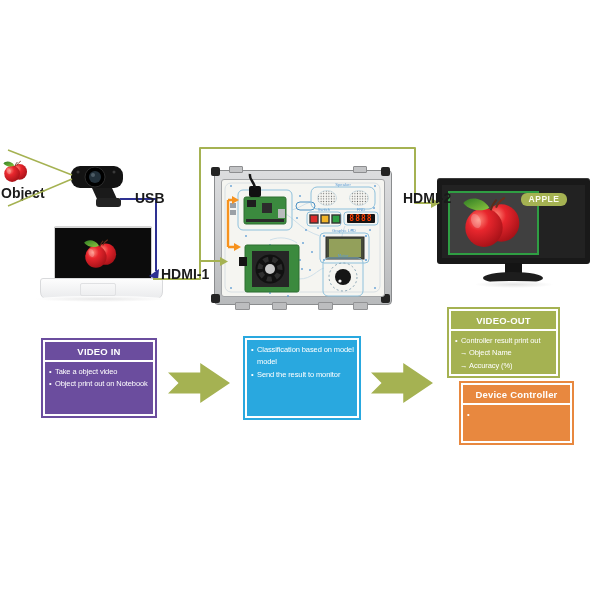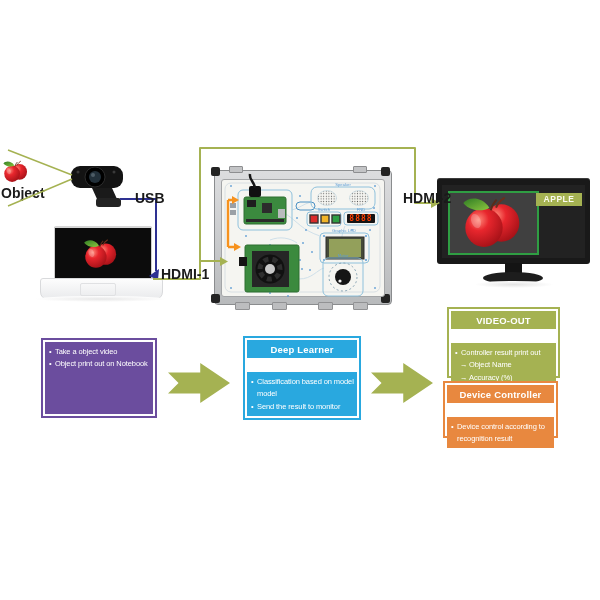--- a/index.html
+++ b/index.html
@@ -17,43 +17,43 @@
                background:linear-gradient(#fdfdfd,#e9eaec);border:1px solid #d9dadc;
                border-radius:3px 3px 8px 8px;}
   .laptop-trackpad{position:absolute;left:39px;top:4px;width:34px;height:11px;border:1px solid #e0e1e3;border-radius:2px;}
   .laptop-shadow{position:absolute;left:34px;top:296px;width:133px;height:6px;background:radial-gradient(ellipse at center,#e7e7e7 0%,#fff 70%);border-radius:50%;}
 
   
   .monitor-bezel{position:absolute;left:437px;top:178px;width:153px;height:85px;background:#191919;border-radius:3px;
                  border-top:1px solid #3c3c3c;}
   .monitor-screen{position:absolute;left:5px;top:6px;width:143px;height:73px;background:#222;}
   .monitor-bbox{position:absolute;left:6px;top:6px;width:87px;height:60px;background:#404040;border:2px solid var(--green_box);}
-  .monitor-tag{position:absolute;right:3px;top:8px;width:46px;height:13px;background:var(--olive);
-               color:#fbfbef;font-size:8.5px;font-weight:bold;text-align:center;line-height:13px;letter-spacing:.5px;}
+  .monitor-tag{position:absolute;right:18px;top:8px;width:46px;height:13px;background:var(--olive);
+               color:#fbfbef;font-size:8.5px;font-weight:bold;text-align:center;line-height:13px;letter-spacing:.5px;border-radius:6px;}
   .monitor-neck{position:absolute;left:505px;top:263px;width:17px;height:10px;background:#141414;}
   .monitor-foot{position:absolute;left:483px;top:272px;width:60px;height:12px;background:#1d1d1d;border-radius:50%;}
   .monitor-shadow{position:absolute;left:474px;top:281px;width:80px;height:7px;background:radial-gradient(ellipse at center,#e4e4e4 0%,#fff 70%);border-radius:50%;}
 
   
   .case{position:absolute;left:214px;top:170px;width:176px;height:133px;
         background:linear-gradient(#dcdddf,#b8babc);border:1px solid #8a8c8e;border-radius:4px;}
   .panel{position:absolute;left:221px;top:179px;width:162px;height:116px;background:#f5f5f1;
          border:1px solid #a3a5a7;border-radius:3px;}
   .latch{position:absolute;top:166px;width:12px;height:5px;background:#c3c4c6;border:1px solid #8d8e90;border-radius:1px;}
   .hinge{position:absolute;top:302px;width:13px;height:6px;background:#bcbdbf;border:1px solid #919294;border-radius:1px;}
   .corner{position:absolute;width:9px;height:9px;background:#232323;border-radius:2px;}
 
   
   .fnd-display{position:absolute;left:347px;top:214px;width:28px;height:9px;background:#141414;border-radius:1px;
                color:var(--fnd_red);font-family:"DejaVu Sans Mono",monospace;font-size:8px;font-weight:bold;
                text-align:center;line-height:9px;letter-spacing:1px;}
 
   
   .flow-box{position:absolute;border:2px solid var(--c);background:#fff;padding:2px;
-            display:flex;flex-direction:column;gap:14px;box-sizing:border-box;}
+            display:flex;flex-direction:column;gap:2px;box-sizing:border-box;}
   .fb-title{background:var(--c);color:#fff;font-weight:bold;font-size:9.5px;text-align:center;
             padding:4px 0 3px;letter-spacing:.2px;}
   .fb-body{background:var(--c);color:#fff;font-size:7.5px;flex:1;padding:4px 2px 2px 4px;line-height:1.65;letter-spacing:-0.1px;}
   .bullet{position:relative;padding-left:6px;}
   .bullet .m{position:absolute;left:0;top:0;}
   .bullet.sub{margin-left:5px;}
   .purple{--c:var(--purple);} .blue{--c:var(--blue);} .olivebox{--c:var(--olive);} .orangebox{--c:var(--orange);}
   .flow-arrow{position:absolute;width:62px;height:40px;background:var(--olive);
               clip-path:polygon(0% 24%,52% 24%,52% 0%,100% 50%,52% 100%,52% 76%,0% 76%,17% 50%);}
 </style>
@@ -276,47 +276,47 @@
     </g>
   </svg>
 
   <div class="fnd-display">8888</div>
 
   <div class="lbl" style="left:135px;top:190px">USB</div>
   <div class="lbl" style="left:161px;top:266px">HDMI-1</div>
   <div class="lbl" style="left:403px;top:190px">HDMI-2</div>
 
   <div class="flow-box purple" style="left:41px;top:338px;width:116px;height:80px">
+    <div class="fb-title">VIDEO IN</div>
     <div class="fb-body">
       <div class="bullet"><span class="m">•</span><span>Take a object video</span></div>
       <div class="bullet"><span class="m">•</span><span>Object print out on Notebook</span></div>
     </div>
   </div>
 
   <div class="flow-arrow" style="left:168px;top:363px"></div>
 
   <div class="flow-box blue" style="left:243px;top:336px;width:118px;height:84px">
-    <div class="fb-title">Deep Learner</div>
     <div class="fb-body">
       <div class="bullet"><span class="m">•</span><span>Classification based on model model</span></div>
       <div class="bullet"><span class="m">•</span><span>Send the result to monitor</span></div>
     </div>
   </div>
 
   <div class="flow-arrow" style="left:371px;top:363px"></div>
 
   <div class="flow-box olivebox" style="left:447px;top:307px;width:113px;height:71px">
     <div class="fb-title">VIDEO-OUT</div>
     <div class="fb-body">
       <div class="bullet"><span class="m">•</span><span>Controller result print out</span></div>
       <div class="bullet sub"><span class="m">→</span><span style="padding-left:3px">Object Name</span></div>
       <div class="bullet sub"><span class="m">→</span><span style="padding-left:3px">Accuracy (%)</span></div>
     </div>
   </div>
 
-  <div class="flow-box orangebox" style="left:443px;top:381px;width:115px;height:57px">
+  <div class="flow-box orangebox" style="left:459px;top:381px;width:115px;height:64px">
     <div class="fb-title">Device Controller</div>
     <div class="fb-body">
-      <div class="bullet"><span class="m">•</span><span>Device control according to recognition result</span></div>
+      <div class="bullet"><span class="m">•</span></div>
     </div>
   </div>
 
 </div>
 
 </body></html>

